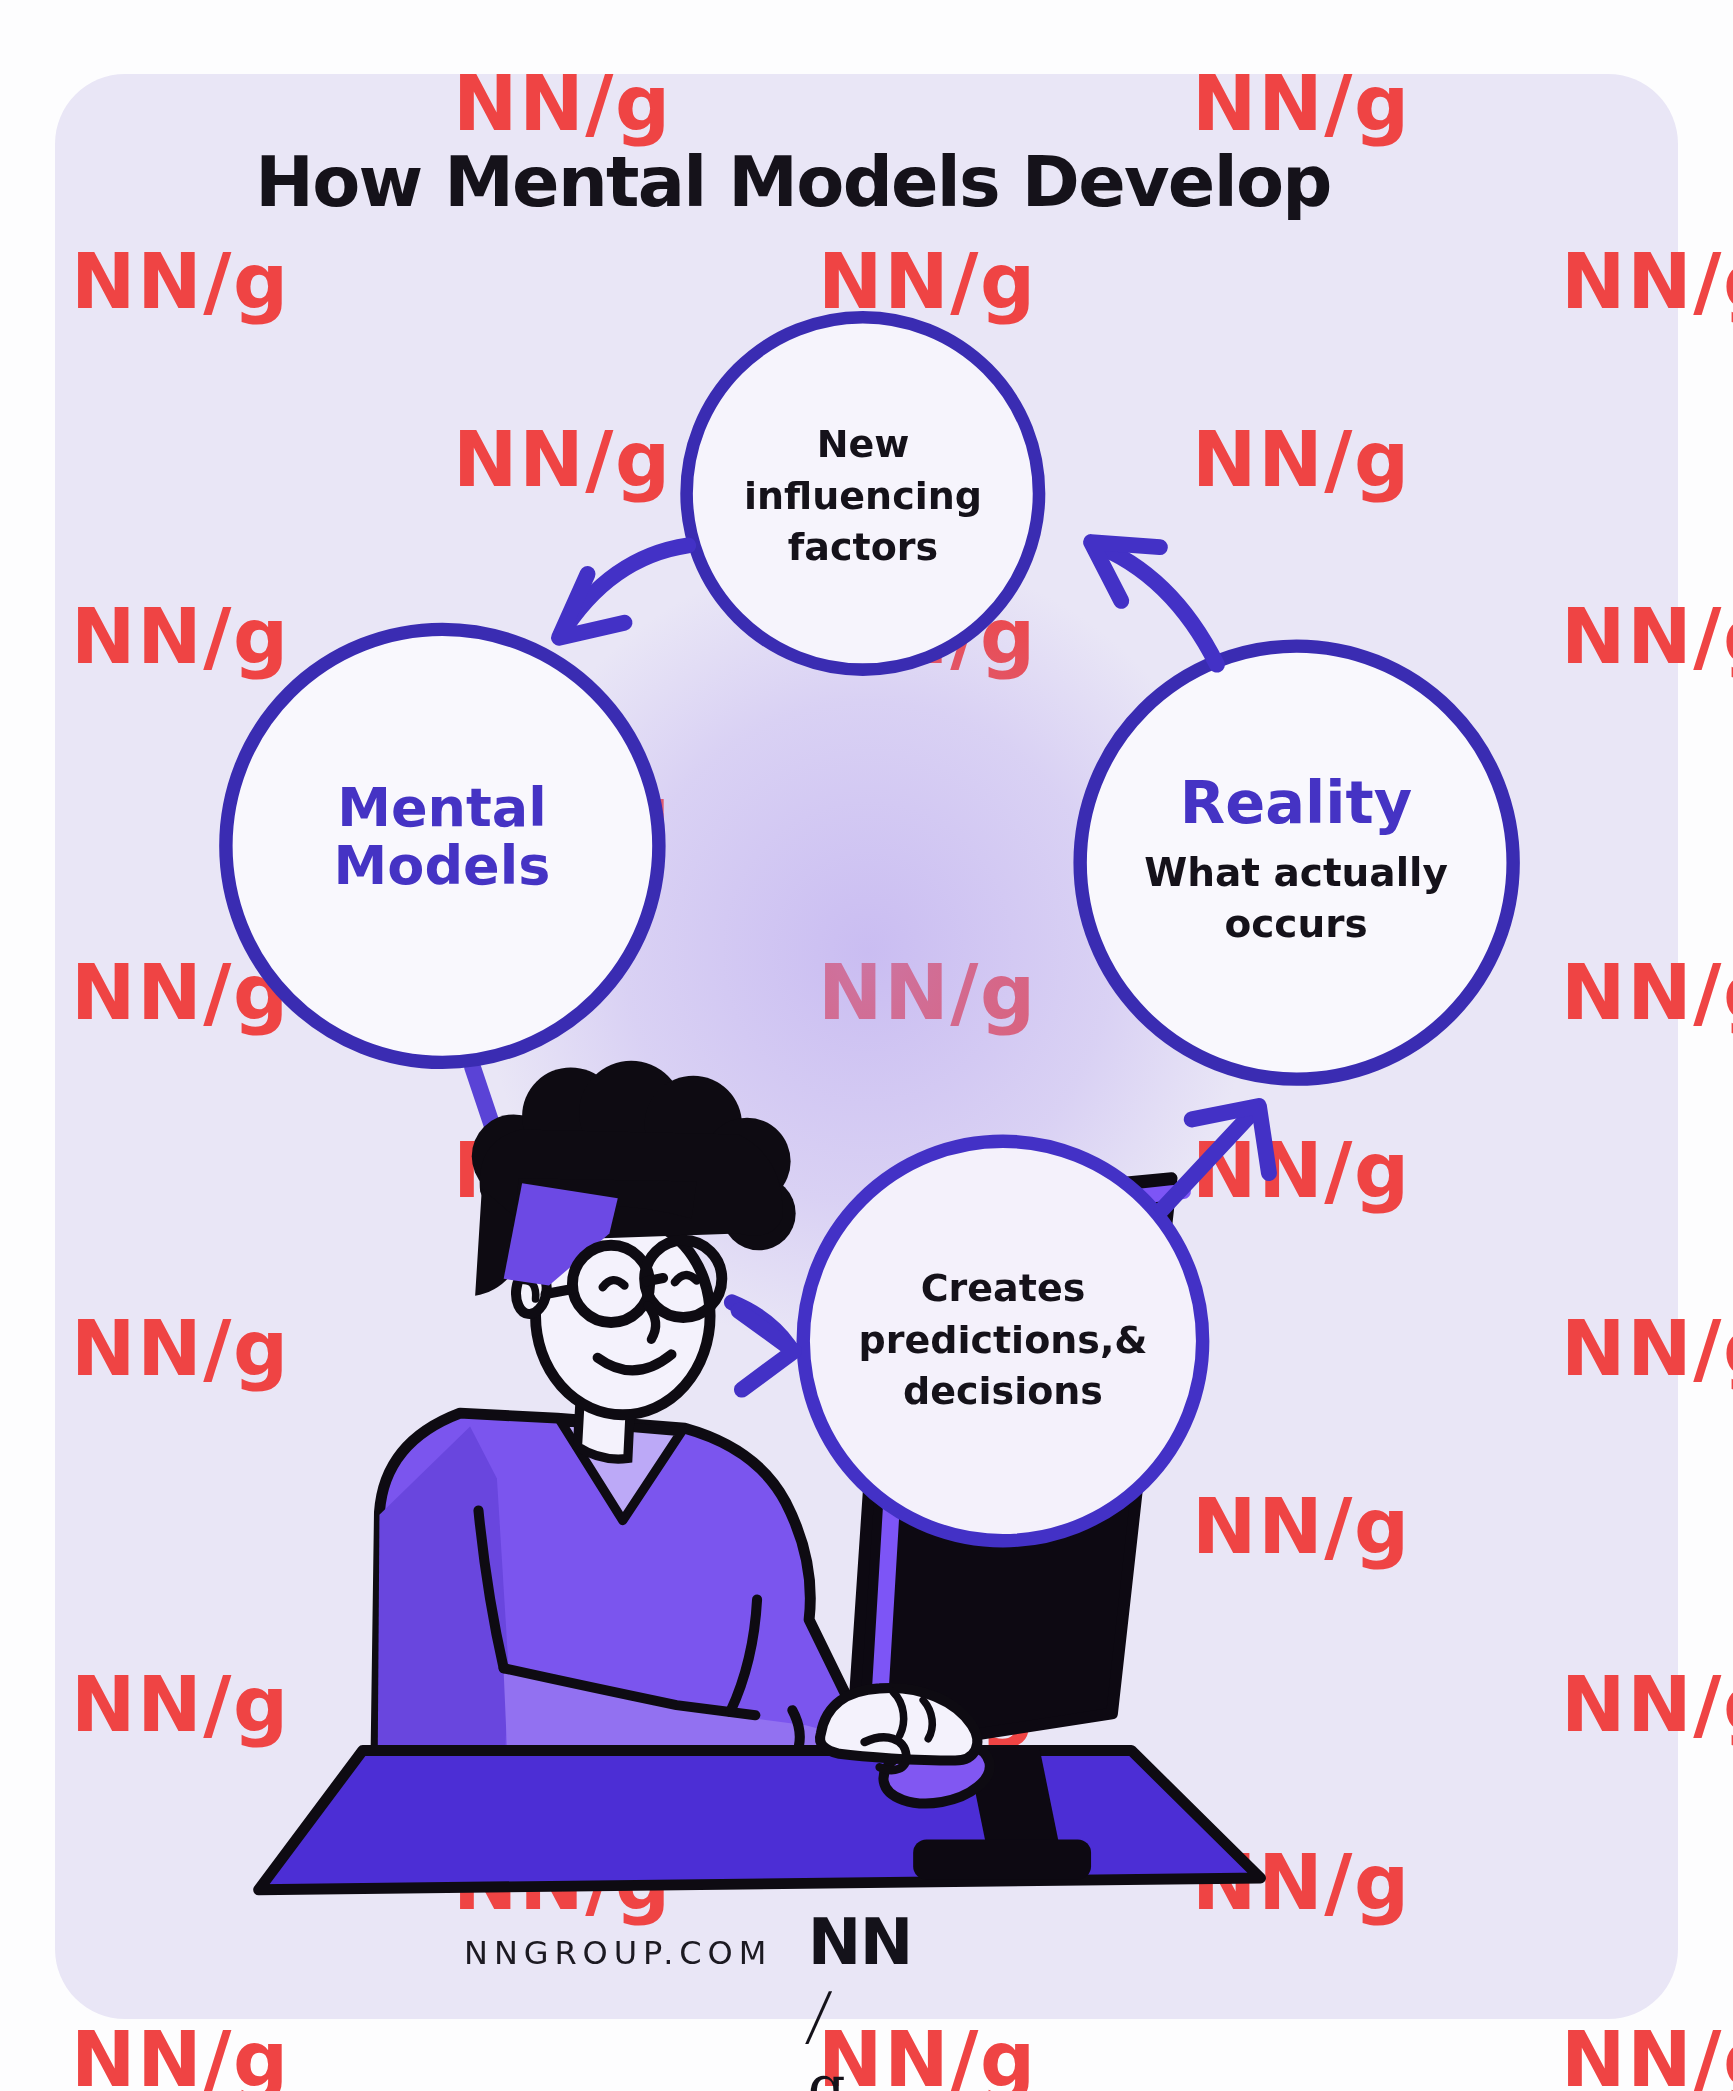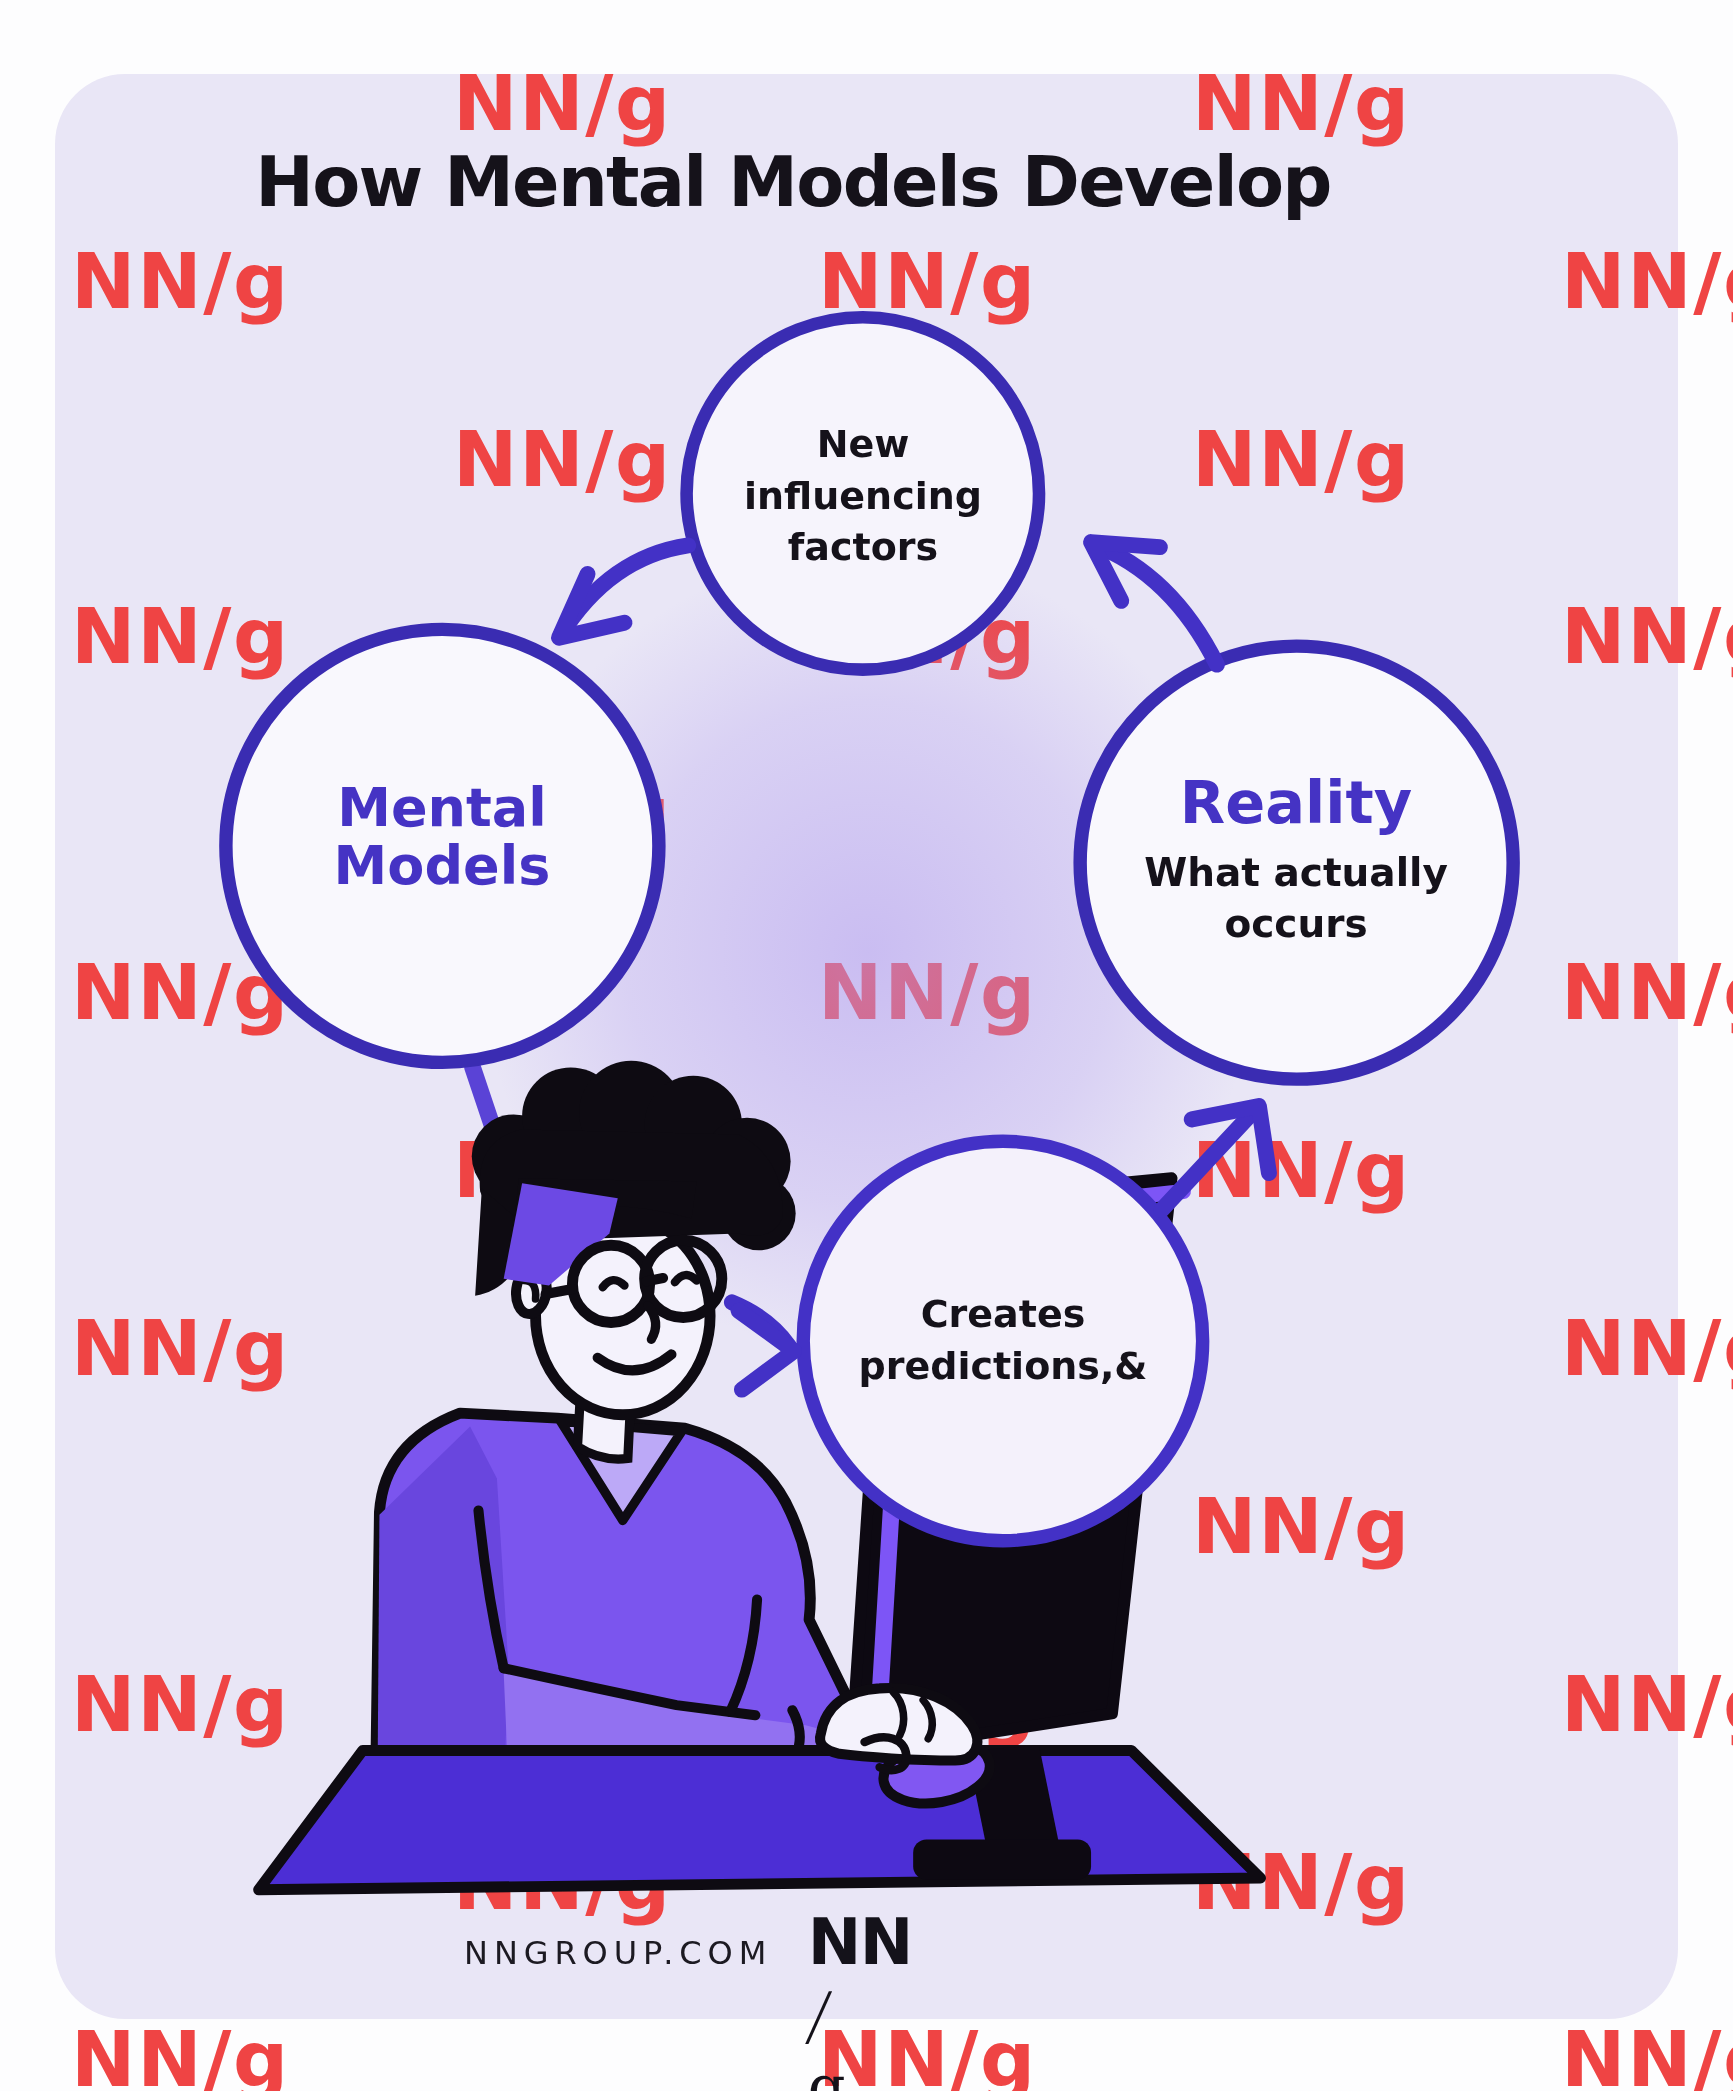--- a/index.html
+++ b/index.html
@@ -178,20 +178,21 @@
     <div class="node-heading big">Reality</div>
     <div class="node-sub">
       <div>What actually</div>
       <div>occurs</div>
     </div>
   </div>
 
   <div class="node-label" style="left:1003px;top:1341px;width:369px;">
     <div class="node-line">Creates</div>
     <div class="node-line">predictions,&amp;</div>
+    <div class="node-line">decisions</div>
   </div>
 
   <div class="footer">
     <span class="site">NNGROUP.COM</span>
     <span class="logo">
       <span class="nn">NN</span>
       <span class="slash">/</span>
       <span class="g">g</span>
     </span>
   </div>

